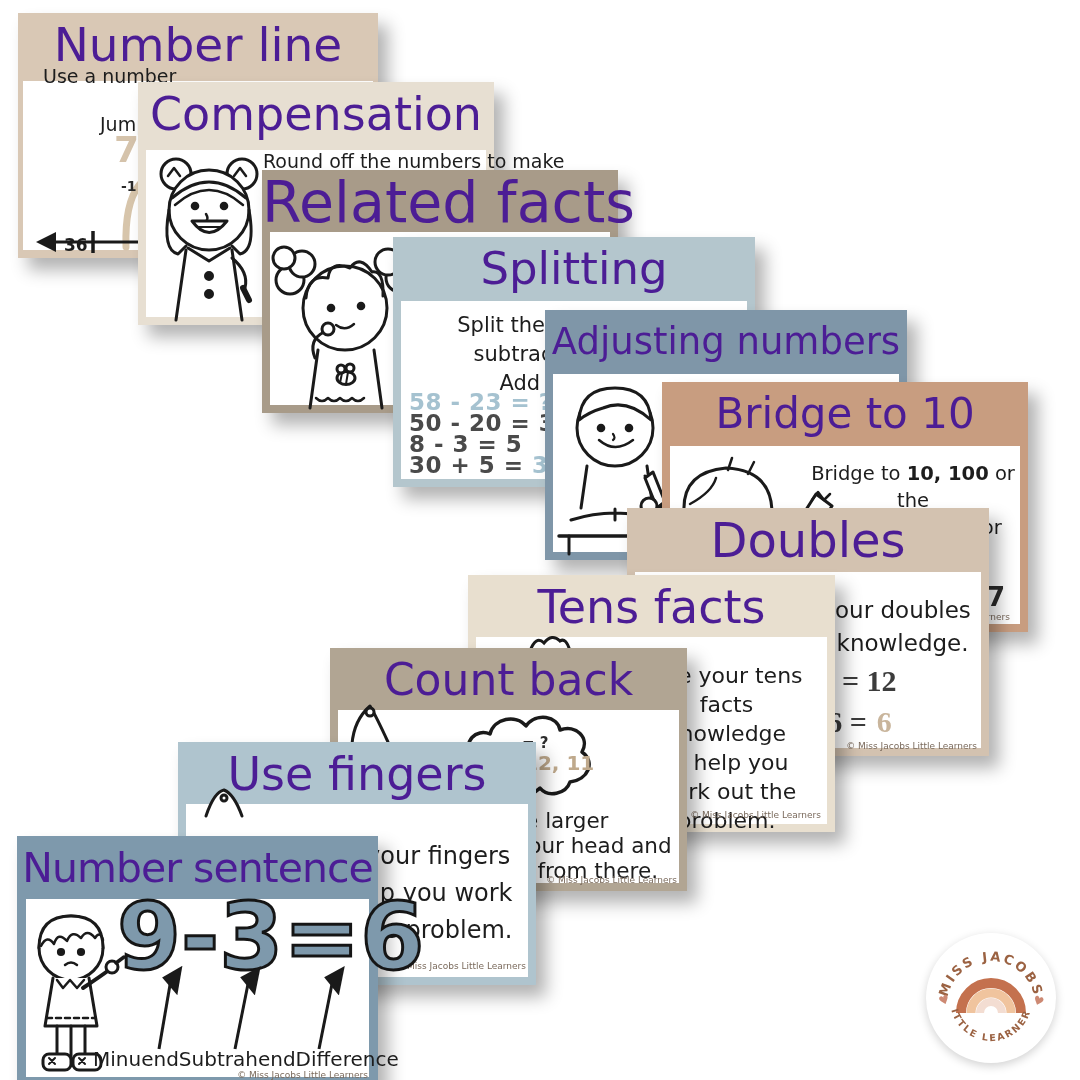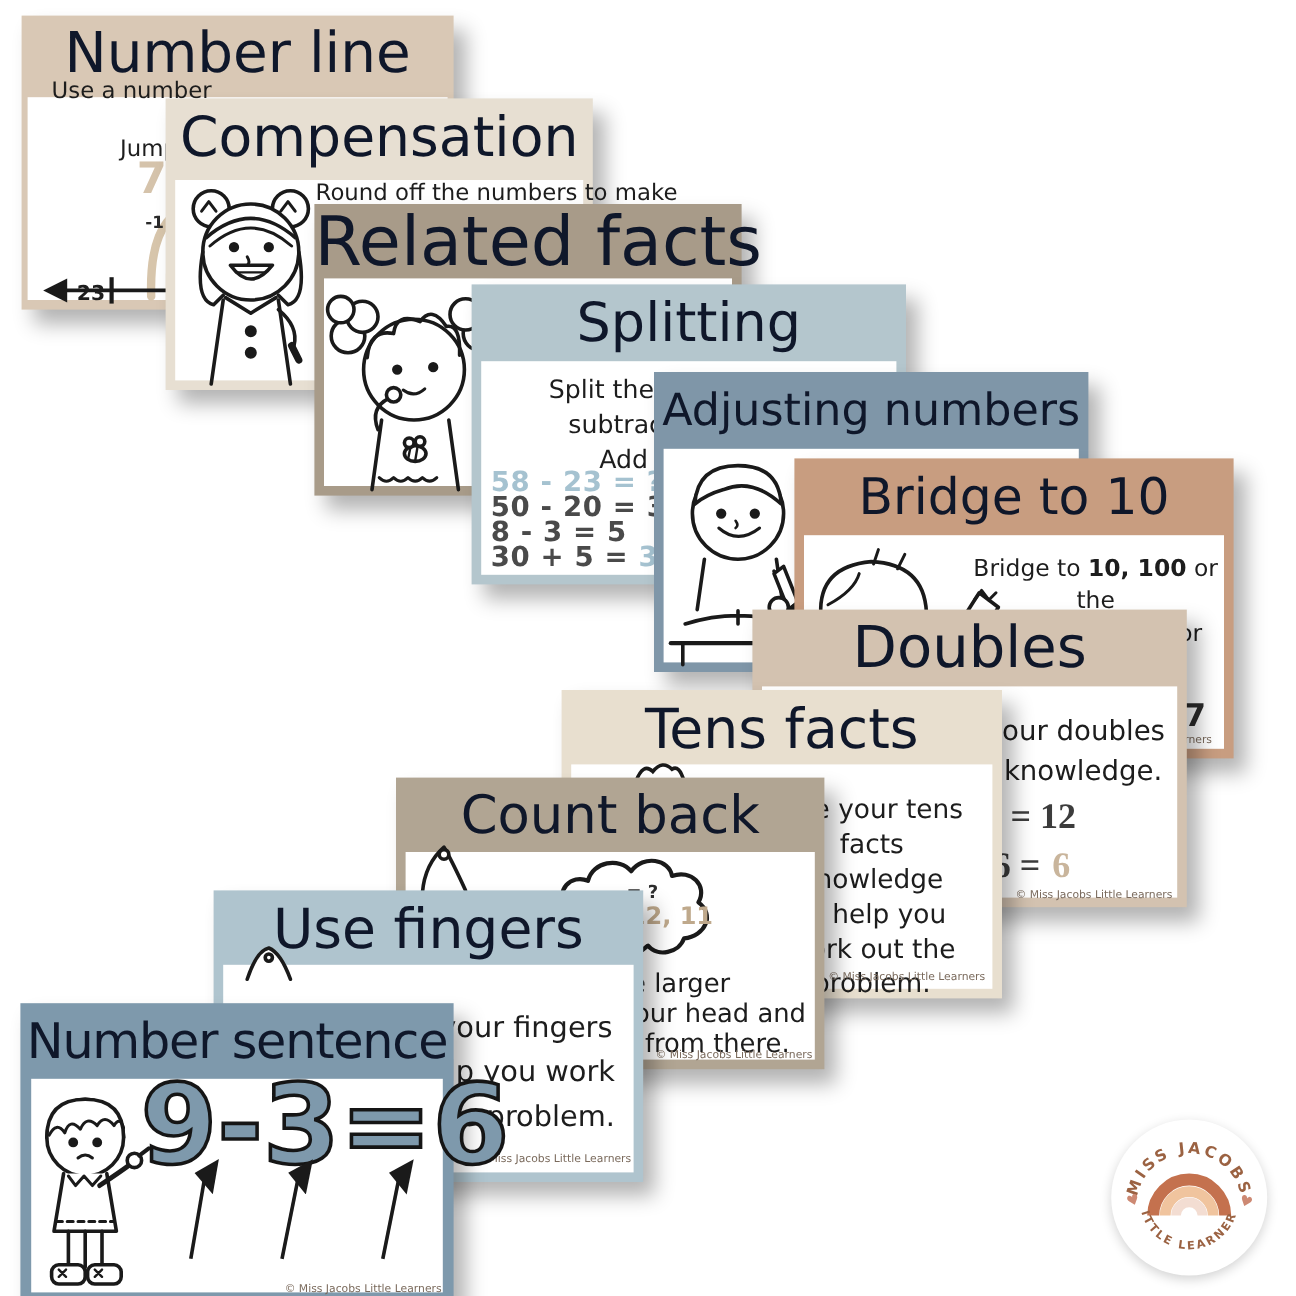--- a/index.html
+++ b/index.html
@@ -1,20 +1,20 @@
 <!DOCTYPE html>
 <html><head>
 <meta charset="utf-8">
 <style>
   html,body{margin:0;padding:0;background:#ffffff;}
   #stage{position:relative;width:1080px;height:1080px;background:#ffffff;overflow:hidden;
          font-family:"DejaVu Sans",sans-serif;color:#1d1d1d;}
   .card{position:absolute;box-shadow:10px 12px 16px rgba(0,0,0,0.30);}
   .ttl{position:absolute;top:0;left:0;right:0;text-align:center;white-space:nowrap;
-       color:#0f172a;line-height:64px;}
+       color:#4c1d95;line-height:64px;}
   .wc{position:absolute;left:8px;right:8px;bottom:8px;background:#ffffff;}
   .abs{position:absolute;}
   .nowrap{white-space:nowrap;}
   .center{text-align:center;}
   .cr{position:absolute;font-size:9px;color:#7a6a5c;white-space:nowrap;}
   svg{display:block;overflow:visible;}
   .doodle{stroke:#1a1a1a;fill:#ffffff;stroke-width:3;stroke-linecap:round;stroke-linejoin:round;}
 
   
   #c-nl {left:18px; top:13px; width:360px;height:245px;background:#d9c8b5;z-index:1;}
@@ -107,21 +107,21 @@
     <svg class="abs" style="left:98px;top:148px;" width="48" height="86">
       <path d="M 10,86 C 8,20 34,12 48,12" fill="none" stroke="#d7c5ab" stroke-width="7" stroke-linecap="round"></path>
     </svg>
     <div class="abs nl-jl">-1</div>
     <svg class="abs" style="left:14px;top:198px;" width="150" height="50">
       <line x1="8" y1="31" x2="150" y2="31" stroke="#1a1a1a" stroke-width="3"></line>
       <polygon points="24,21 4,31 24,41" fill="#1a1a1a"></polygon>
       <line x1="61" y1="20" x2="61" y2="42" stroke="#1a1a1a" stroke-width="3.5"></line>
       <line x1="109" y1="17" x2="109" y2="45" stroke="#d7c5ab" stroke-width="5.5"></line>
     </svg>
-    <div class="abs nl-36">23</div>
+    <div class="abs nl-36">36</div>
   </div>
 
   <div class="card" id="c-co">
     <div class="ttl">Compensation</div>
     <div class="wc"></div>
     <svg class="abs" style="left:12px;top:66px;" width="118" height="172">
       <g class="doodle">
         <circle cx="26" cy="26" r="15"></circle>
           <polyline points="18,28 24,20 30,28" fill="none" stroke-width="2.5"></polyline>
         <circle cx="92" cy="26" r="15"></circle>
@@ -351,20 +351,25 @@
     <svg class="abs" style="left:90px;top:135px;" width="272" height="80">
       <defs>
         <marker id="ah" markerWidth="10" markerHeight="10" refX="5" refY="3" orient="auto">
           <polygon points="0,6 5,0 10,6" fill="#1a1a1a"></polygon>
         </marker>
       </defs>
       <line x1="52" y1="78" x2="64" y2="8" stroke="#1a1a1a" stroke-width="3" marker-end="url(#ah)"></line>
       <line x1="128" y1="78" x2="142" y2="8" stroke="#1a1a1a" stroke-width="3" marker-end="url(#ah)"></line>
       <line x1="212" y1="78" x2="226" y2="8" stroke="#1a1a1a" stroke-width="3" marker-end="url(#ah)"></line>
     </svg>
+    <div class="abs ns-lb">
+      <span>Minuend</span>
+      <span>Subtrahend</span>
+      <span>Difference</span>
+    </div>
     <div class="cr" style="right:10px;bottom:6px;">© Miss Jacobs Little Learners</div>
   </div>
 
   <div id="logo">
     <svg width="130" height="130" viewBox="0 0 130 130">
       <defs>
         <path id="arcTop" d="M 21,72 A 44,44 0 1 1 109,72"></path>
         <path id="arcBot" d="M 25,76 A 41,41 0 0 0 105,76"></path>
       </defs>
       <path d="M 35,80 A 30,30 0 0 1 95,80" fill="none" stroke="#c4714e" stroke-width="10"></path>

